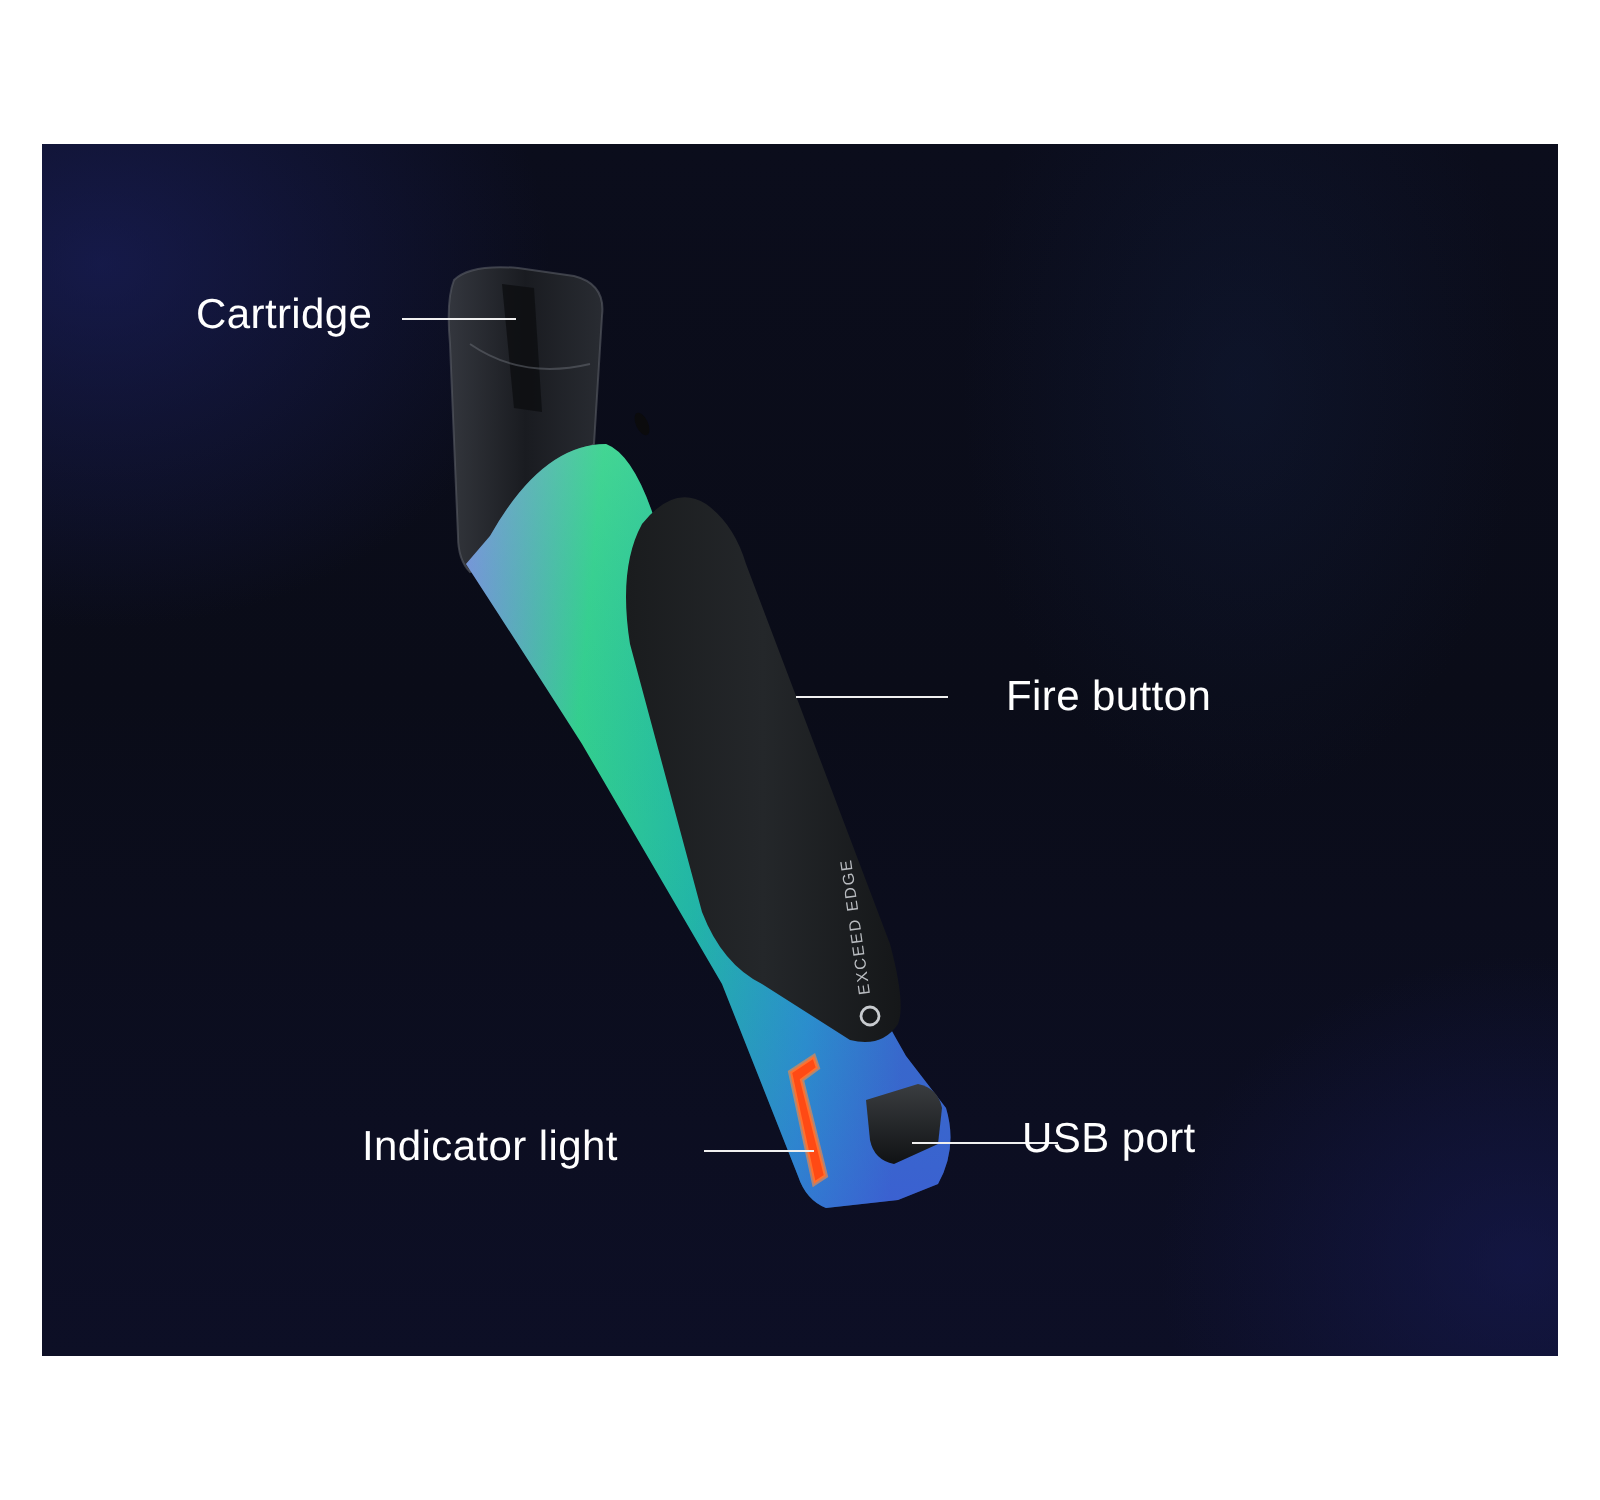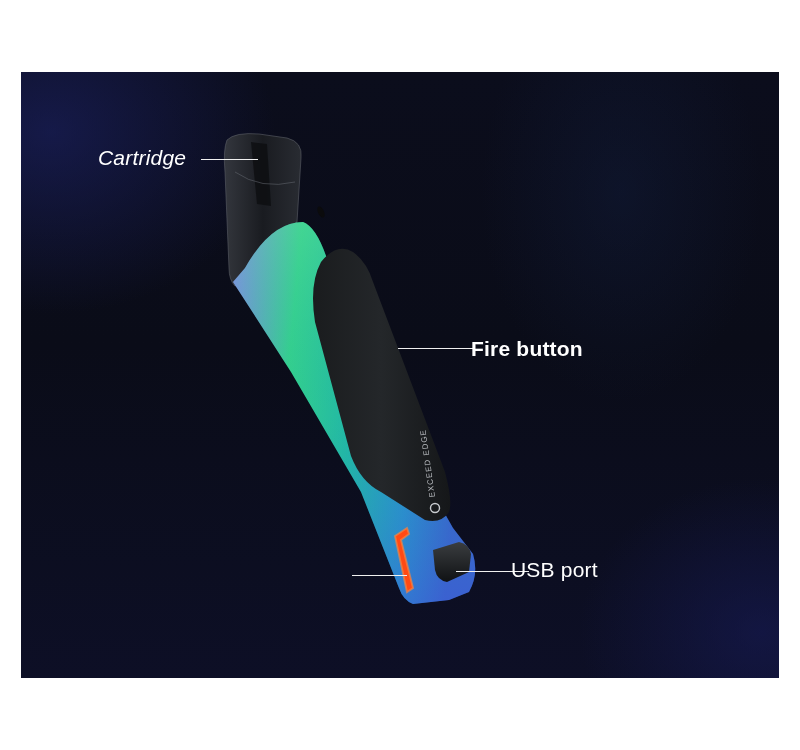--- a/index.html
+++ b/index.html
@@ -83,24 +83,25 @@
 
     <text x="0" y="0" fill="#b9bcc0" font-size="8" letter-spacing="1" font-family="Liberation Sans, sans-serif" transform="translate(414 425) rotate(-98)">EXCEED EDGE</text>
     <circle cx="414" cy="436" r="4.5" fill="none" stroke="#c8cbcf" stroke-width="1.4"></circle>
 
     <path d="M 374 464 L 386 456 L 388 462 L 380 468 L 392 516 L 386 520 Z" fill="#ff4a14"></path>
     <path d="M 374 464 L 386 456 L 388 462 L 380 468 L 392 516 L 386 520 Z" fill="none" stroke="#ff8a40" stroke-opacity="0.6" stroke-width="2"></path>
 
     <path d="M 412 478 L 438 470 Q 448 472 450 482 L 448 500 L 426 510 Q 416 508 414 498 Z" fill="url(#usbGrad)"></path>
   </svg>
 
-  <span class="label" style="left:77px; top:74px;font-style:italic;">Cartridge</span>
+  <span class="label" style="left:77px; top:74px;">Cartridge</span>
   <div class="leader" style="left:180px; top:87px; width:57px;"></div>
 
   <div class="leader" style="left:377px; top:276px; width:76px;"></div>
-  <span class="label" style="left:450px; top:265px;font-weight:bold;">Fire button</span>
+  <span class="label" style="left:482px; top:265px;">Fire button</span>
 
+  <span class="label" style="left:160px; top:490px;">Indicator light</span>
   <div class="leader" style="left:331px; top:503px; width:55px;"></div>
 
   <div class="leader" style="left:435px; top:499px; width:73px;"></div>
   <span class="label" style="left:490px; top:486px;">USB port</span>
 
 </div>
 
 </body></html>

